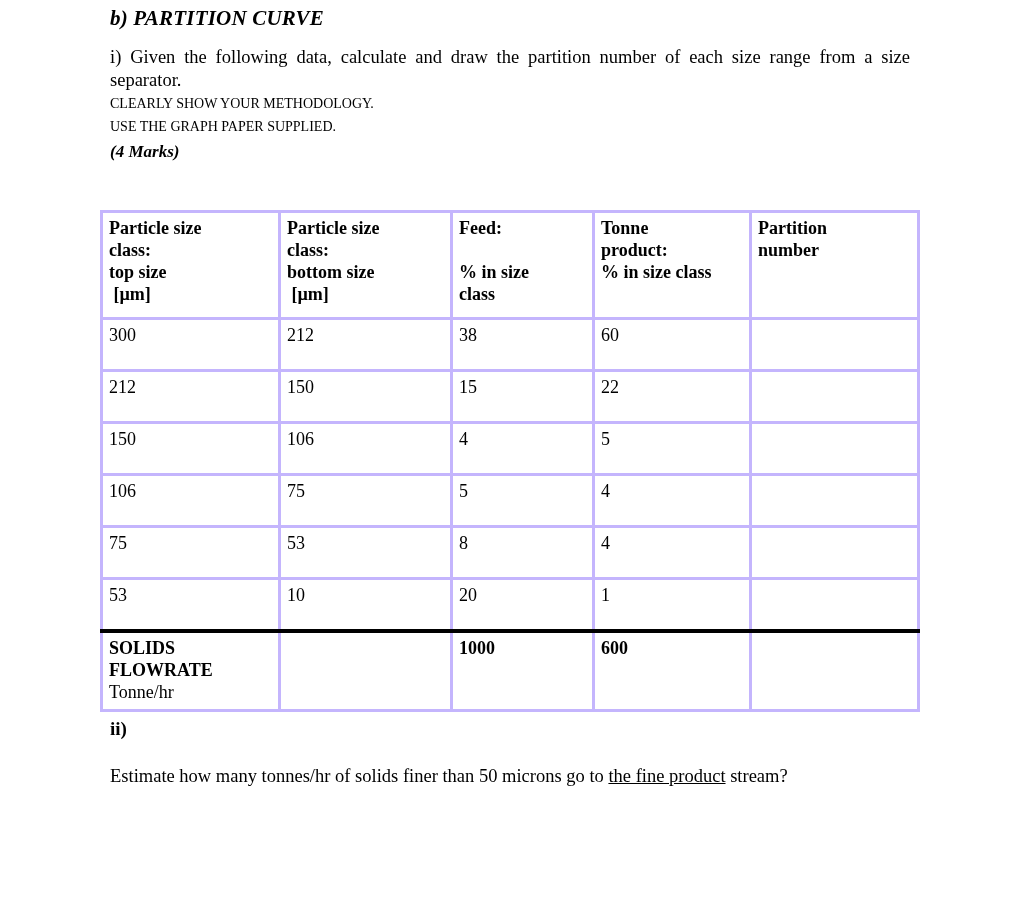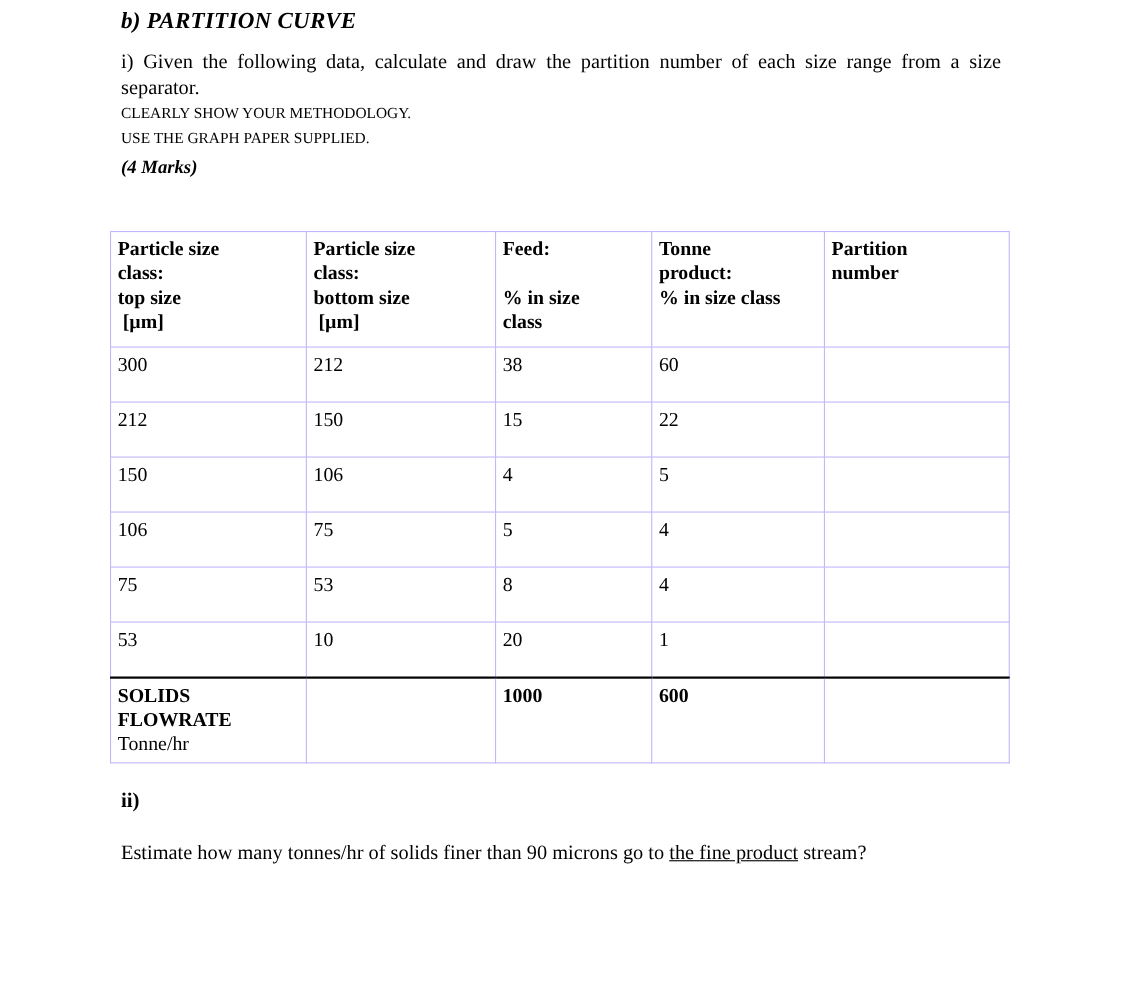--- a/index.html
+++ b/index.html
@@ -71,21 +71,21 @@
   
   .data-table {
     position: absolute;
     left: 100px;
     top: 210px;
     width: 817px;
     border-collapse: collapse;
     table-layout: fixed;
   }
   .data-table td {
-    border: 1px solid #c4b5fd;
+    border: 3px solid #c4b5fd;
     vertical-align: top;
     padding: 4px 0 4px 6px;
     font-size: 18px;
     line-height: 22px;
   }
   .col-a { width: 178px; }
   .col-b { width: 172px; }
   .col-c { width: 142px; }
   .col-d { width: 157px; }
   .col-e { width: 168px; }
@@ -102,21 +102,21 @@
   .head-cell .spacer {
     display: block;
     height: 22px;
   }
 
   .body-row td {
     height: 41px;
   }
   .total-row td {
     height: 68px;
-    border-top: 2px solid #000000;
+    border-top: 4px solid #000000;
     margin-left: 18px;
   }
   .total-row .bold-line {
     font-weight: bold;
     display: block;
   }
   .total-row .reg-line {
     font-weight: normal;
     display: block;
   }
@@ -265,16 +265,16 @@
         <td></td>
         <td class="val">1000</td>
         <td class="val">600</td>
         <td></td>
       </tr>
     </tbody>
   </table>
 
   <div class="part-ii">ii)</div>
 
-  <div class="q-line-1"><span>Estimate how many tonnes/hr of solids finer than 90 microns go to </span><span class="underlined">the fine product</span><span> stream?</span></div>
+  <div class="q-line-1"><span>Estimate how many tonnes/hr of solids finer than 50 microns go to </span><span class="underlined">the fine product</span><span> stream?</span></div>
 
 
 </div>
 
 </body></html>

